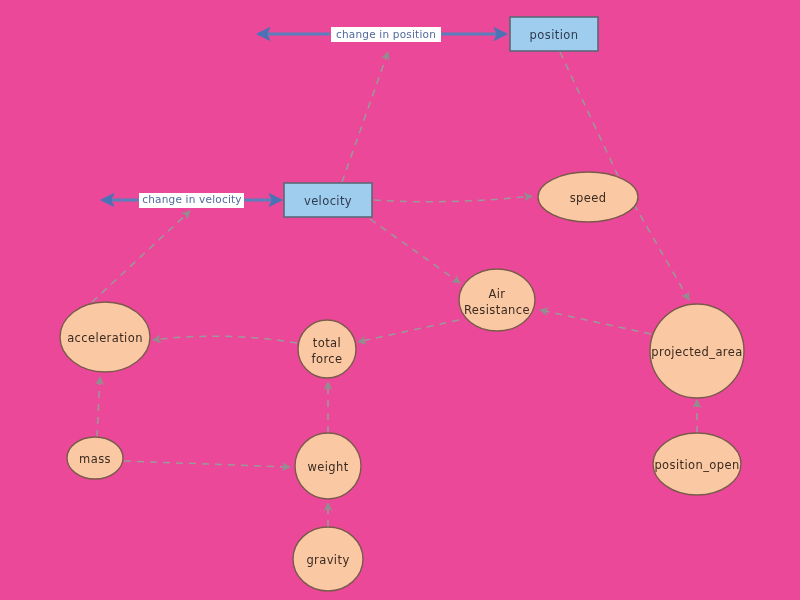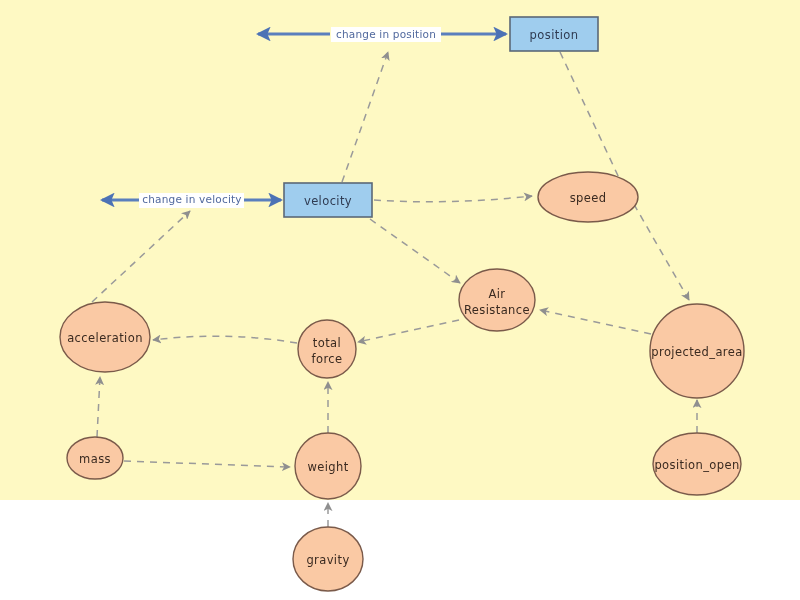--- a/index.html
+++ b/index.html
@@ -9,22 +9,22 @@
   }
   body {
     width: 800px;
     height: 600px;
     overflow: hidden;
     font-family: "DejaVu Sans", sans-serif;
   }
   #diagram-root {
     position: relative;
     width: 800px;
-    height: 500px;
-    background: #fef9c3;
+    height: 600px;
+    background: #ec4899;
   }
   svg#graph {
     display: block;
     width: 800px;
     height: 600px;
   }
   .node-shape {
     stroke-width: 1.4;
   }
   .node-ellipse {

